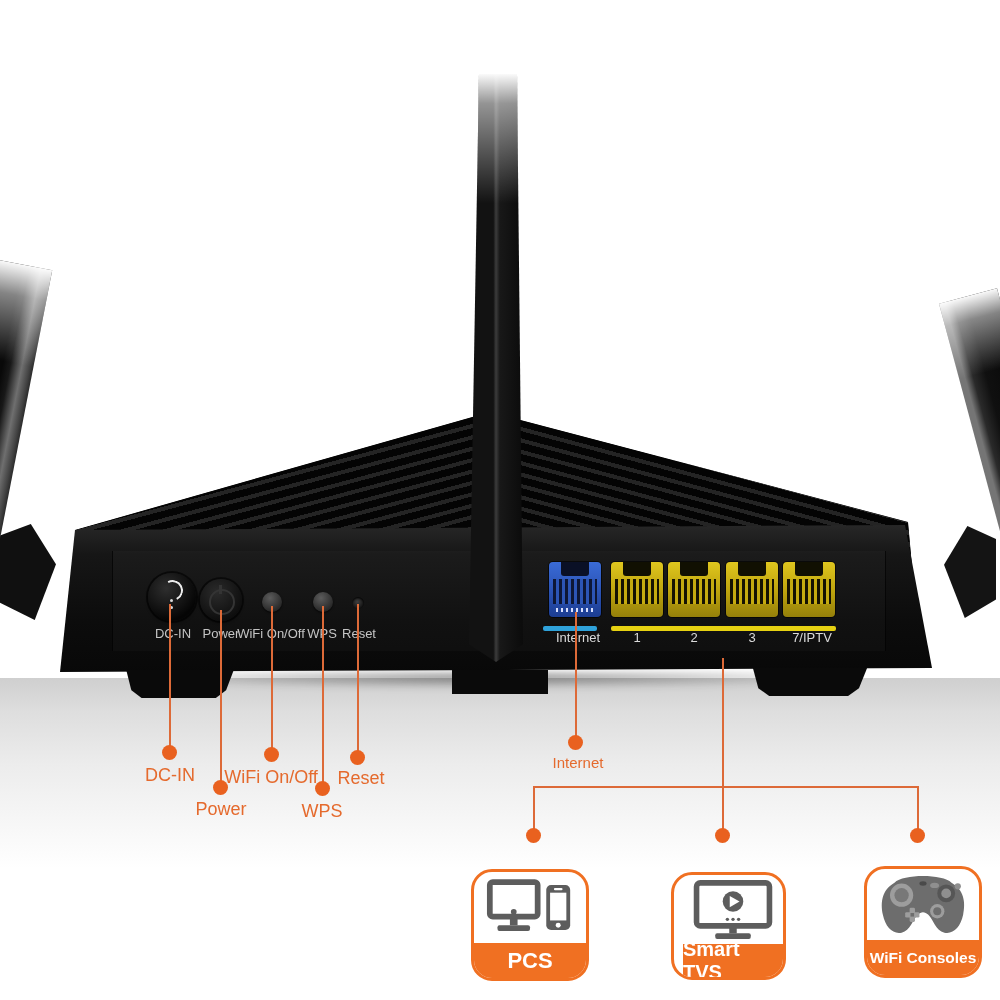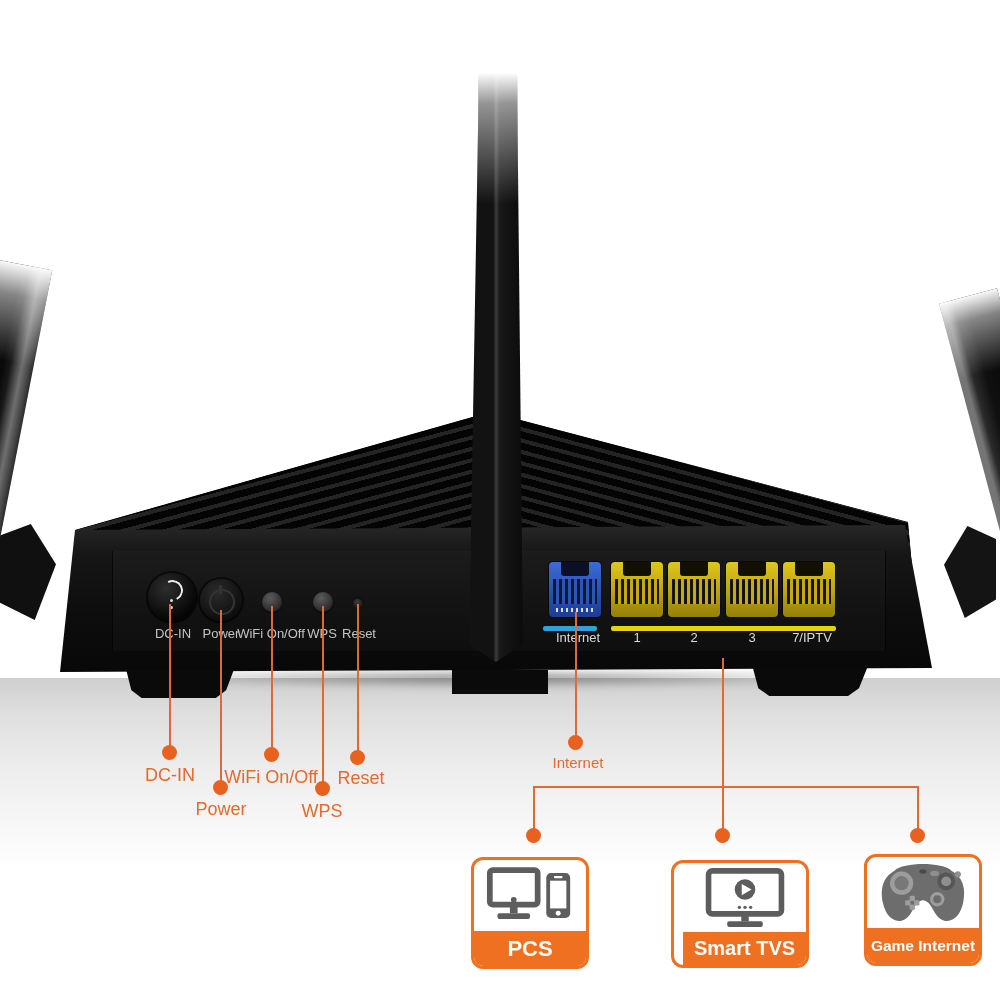--- a/index.html
+++ b/index.html
@@ -143,23 +143,23 @@
 
   
   .c-line{width:2px;background:#dd6a38;}
   .c-hline{height:2px;background:#dd6a38;}
   .c-dot{width:15px;height:15px;border-radius:50%;background:#e9611f;}
   .c-label{color:#e56a2d;font-size:18px;text-align:center;white-space:nowrap;}
   .c-label-sm{color:#e56a2d;font-size:15px;text-align:center;white-space:nowrap;}
 
   
   .dev-box{
-    background:#fff;border:3px solid #f07022;border-radius:12px;
+    background:#fff;border:3px solid #f07022;border-radius:21px;
     display:flex;flex-direction:column;align-items:center;justify-content:flex-start;
-    overflow:hidden;box-sizing:border-box;
+    overflow:hidden;box-sizing:border-box;margin-top:12px;
   }
   .dev-icons{flex:1;display:flex;align-items:center;justify-content:center;width:100%;}
   .dev-band{
     width:100%;background:#f07022;color:#fff;font-weight:bold;
     display:flex;align-items:center;justify-content:center;
   }
 </style>
 </head>
 <body>
 
@@ -275,21 +275,21 @@
           <rect x="63" y="7" width="25" height="47" rx="5" fill="#5d5d5d"></rect>
           <rect x="67" y="15" width="17" height="29" fill="#ffffff"></rect>
           <rect x="71" y="10" width="9" height="2.5" rx="1.2" fill="#ffffff"></rect>
           <circle cx="75.5" cy="49" r="2.6" fill="#ffffff"></circle>
         </g>
       </svg>
     </div>
     <div class="dev-band" style="height:35px;font-size:22px;">PCS</div>
   </div>
 
-  <div class="abs dev-box" style="left:671px;top:860px;width:138px;height:108px;padding-left:9px;">
+  <div class="abs dev-box" style="left:671px;top:860px;width:115px;height:108px;padding-left:9px;">
     <div class="dev-icons">
       <svg width="86" height="62" viewBox="0 0 92 66">
         <rect x="7" y="4" width="78" height="46" rx="4" fill="#ffffff" stroke="#5d5d5d" stroke-width="6"></rect>
         <circle cx="46" cy="24" r="11" fill="#5d5d5d"></circle>
         <polygon points="42.5,18 53,24 42.5,30" fill="#ffffff"></polygon>
         <circle cx="40" cy="43" r="1.8" fill="#5d5d5d"></circle>
         <circle cx="46" cy="43" r="1.8" fill="#5d5d5d"></circle>
         <circle cx="52" cy="43" r="1.8" fill="#5d5d5d"></circle>
         <rect x="42" y="50" width="8" height="8" fill="#5d5d5d"></rect>
         <rect x="27" y="58" width="38" height="6" rx="2" fill="#5d5d5d"></rect>
@@ -309,16 +309,16 @@
         <circle cx="76" cy="24" r="5.5" fill="#8f8f8f"></circle>
         <ellipse cx="63" cy="15" rx="5" ry="3" fill="#8f8f8f"></ellipse>
         <circle cx="89" cy="16" r="3.5" fill="#8f8f8f"></circle>
         <circle cx="66" cy="44" r="8" fill="#9d9d9d"></circle>
         <circle cx="66" cy="44" r="4.5" fill="#6d6d6d"></circle>
         <rect x="30" y="45" width="16" height="6" rx="1.5" fill="#9d9d9d"></rect>
         <rect x="35" y="40" width="6" height="16" rx="1.5" fill="#9d9d9d"></rect>
         <rect x="36" y="46" width="4" height="4" fill="#6d6d6d"></rect>
       </svg>
     </div>
-    <div class="dev-band" style="height:35px;font-size:15.5px;">Game Internet</div>
+    <div class="dev-band" style="height:35px;font-size:15.5px;">WiFi Consoles</div>
   </div>
 
 </div>
 
 </body></html>

